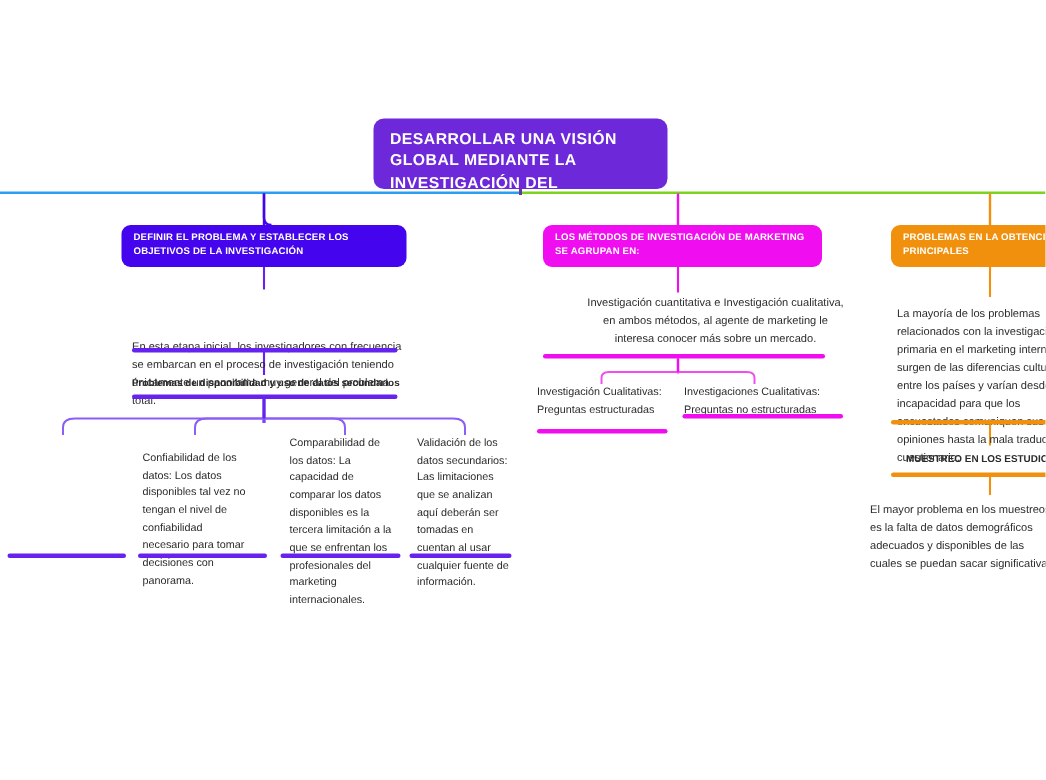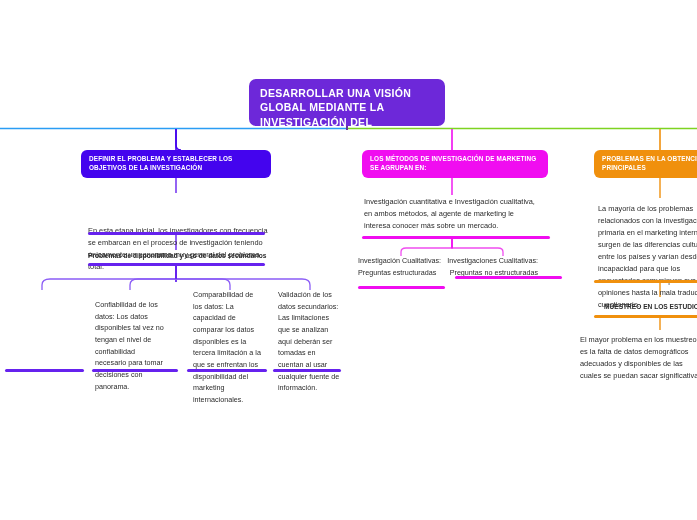--- a/index.html
+++ b/index.html
@@ -150,36 +150,36 @@
 
   <div class="subhead" style="left:88px; top:251px; width:190px;">Problemas de disponibilidad y uso de datos secundarios</div>
 
   <div class="underline u-violet" style="left:88px; top:263px; width:177px;"></div>
 
   <div class="underline u-violet" style="left:5px; top:369px; width:79px;"></div>
 
   <div class="leaf-text" style="left:95px; top:299px; width:73px;">Confiabilidad de los datos: Los datos disponibles tal vez no tengan el nivel de confiabilidad necesario para tomar decisiones con panorama.</div>
   <div class="underline u-violet" style="left:92px; top:369px; width:86px;"></div>
 
-  <div class="leaf-text" style="left:193px; top:289px; width:71px;">Comparabilidad de los datos: La capacidad de comparar los datos disponibles es la tercera limitación a la que se enfrentan los disponibilidad del marketing internacionales.</div>
+  <div class="leaf-text" style="left:193px; top:289px; width:71px;">Comparabilidad de los datos: La capacidad de comparar los datos disponibles es la tercera limitación a la que se enfrentan los profesionales del marketing internacionales.</div>
   <div class="underline u-violet" style="left:187px; top:369px; width:80px;"></div>
 
   <div class="leaf-text" style="left:278px; top:289px; width:62px;">Validación de los datos secundarios: Las limitaciones que se analizan aquí deberán ser tomadas en cuentan al usar cualquier fuente de información.</div>
   <div class="underline u-violet" style="left:273px; top:369px; width:68px;"></div>
 
   <div class="node pill branch-head head-magenta" style="left:362px; top:150px; width:186px;">LOS MÉTODOS DE INVESTIGACIÓN DE MARKETING SE AGRUPAN EN:</div>
 
-  <div class="body-text" style="left:364px; top:196px; width:172px;">Investigación cuantitativa e Investigación cualitativa, en ambos métodos, al agente de marketing le interesa conocer más sobre un mercado.</div>
+  <div class="body-text" style="left:391px; top:196px; width:172px;text-align:center;">Investigación cuantitativa e Investigación cualitativa, en ambos métodos, al agente de marketing le interesa conocer más sobre un mercado.</div>
 
   <div class="underline u-magenta" style="left:362px; top:236px; width:188px;"></div>
 
   <div class="leaf-text" style="left:358px; top:255px; width:85px;">Investigación Cualitativas: Preguntas estructuradas</div>
   <div class="underline u-magenta" style="left:358px; top:286px; width:87px;"></div>
 
-  <div class="leaf-text" style="left:436px; top:255px; width:102px;text-align:right;">Investigaciones Cualitativas: Preguntas no estructuradas</div>
+  <div class="leaf-text" style="left:456px; top:255px; width:102px;">Investigaciones Cualitativas: Preguntas no estructuradas</div>
   <div class="underline u-magenta" style="left:455px; top:276px; width:107px;"></div>
 
   <div class="node pill branch-head head-orange" style="left:594px; top:150px; width:128px;">PROBLEMAS EN LA OBTENCIÓN PRINCIPALES</div>
 
   <div class="body-text" style="left:598px; top:203px; width:126px;">La mayoría de los problemas relacionados con la investigación primaria en el marketing internacional surgen de las diferencias culturales entre los países y varían desde la incapacidad para que los encuestados comuniquen sus opiniones hasta la mala traducción del cuestionario.</div>
 
   <div class="underline u-orange" style="left:594px; top:280px; width:120px;"></div>
 
   <div class="subhead" style="left:604px; top:302px; width:120px;">MUESTREO EN LOS ESTUDIOS</div>
 

